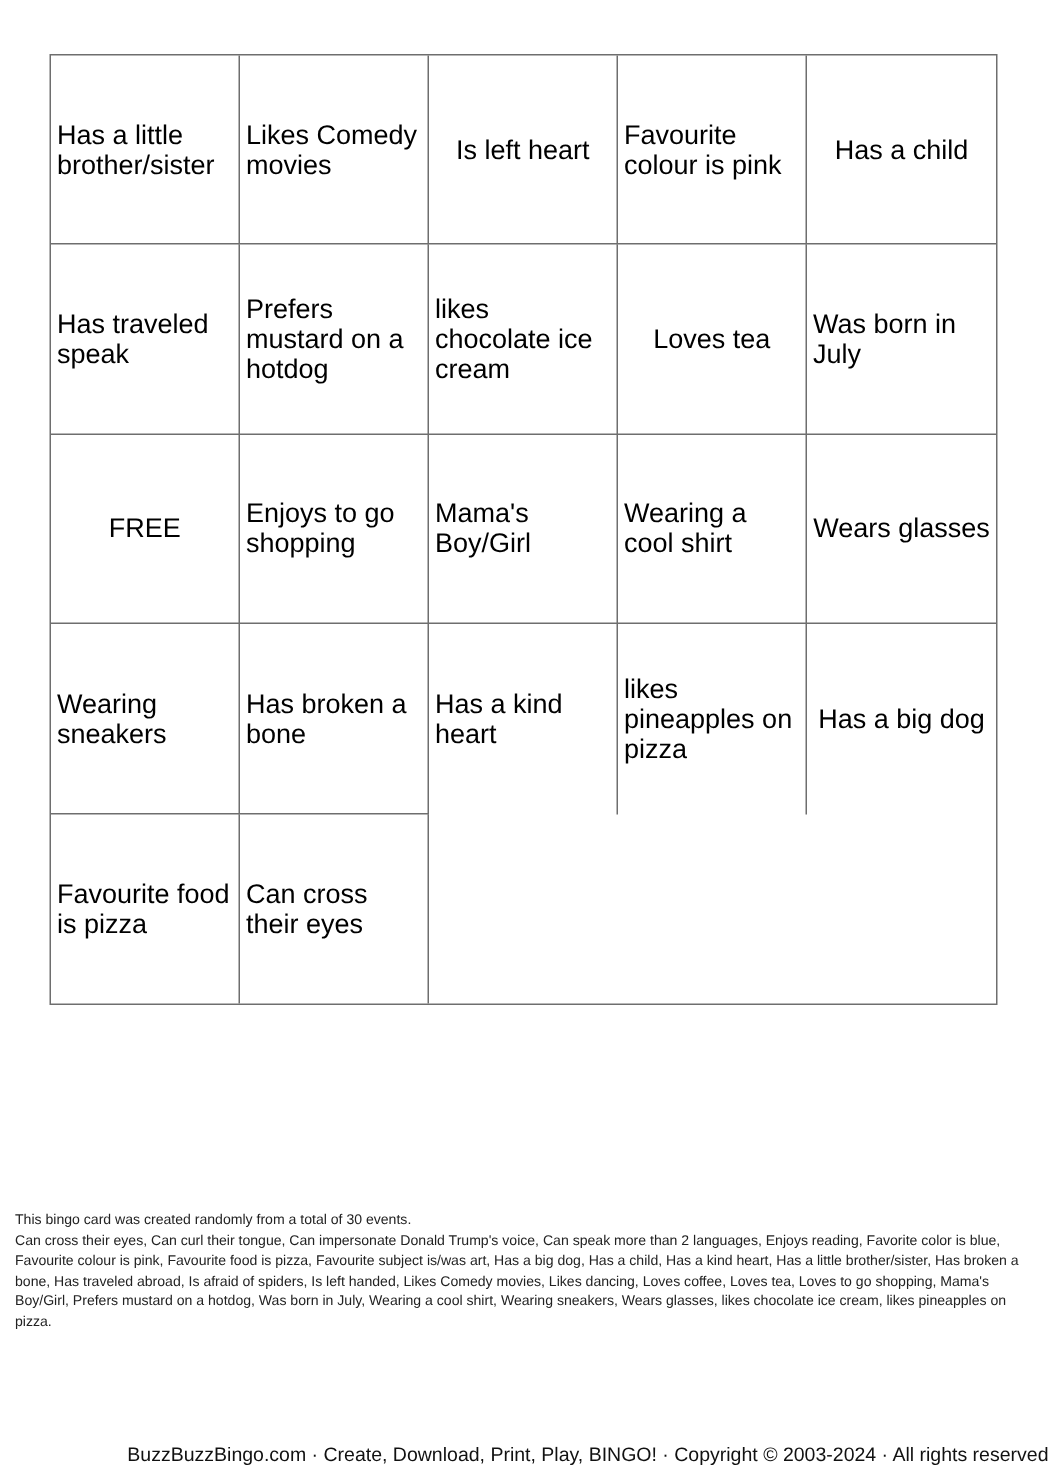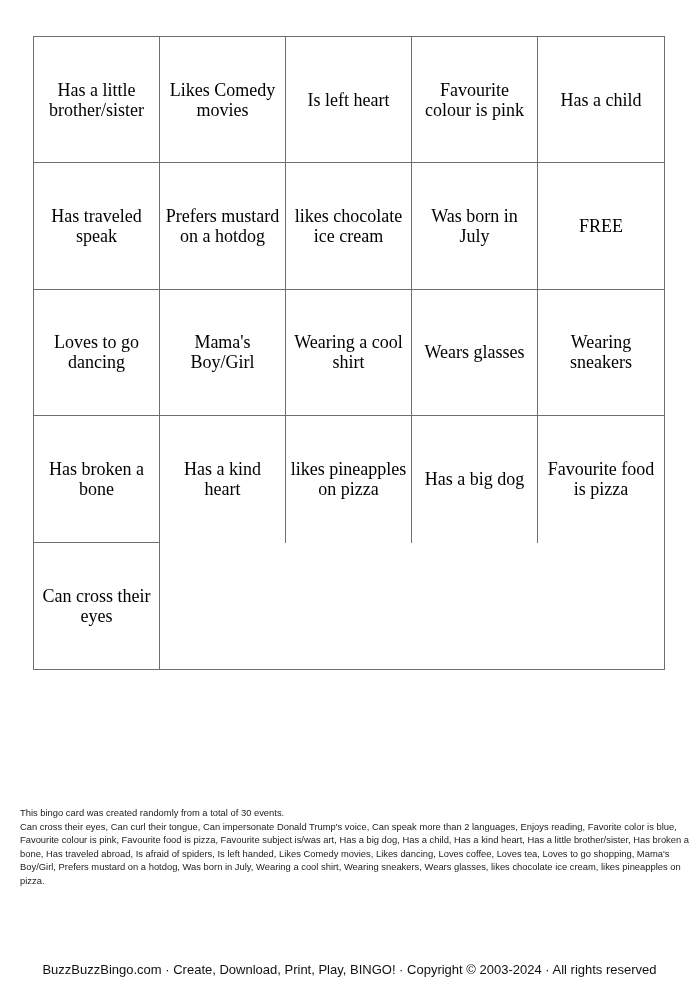--- a/index.html
+++ b/index.html
@@ -19,51 +19,51 @@
   }
   .grid {
     display: grid;
     grid-template-columns: repeat(5, 1fr);
     grid-template-rows: repeat(5, 126.4px);
   }
   .cell {
     border-right: 1px solid #6e6e6e; border-bottom: 1px solid #6e6e6e;
     box-sizing: border-box;
     display: flex; align-items: center; justify-content: center;
-    text-align: center; font-size: 18px; line-height: 20px;
+    text-align: left; font-size: 18px; line-height: 20px;
     padding: 0 4px;
-    font-family: Liberation Serif, serif;
   }
   .cell:nth-child(5n) { border-right: none; }
   .cell:nth-last-child(-n+5) { border-bottom: none; }
   .info {
-    position: absolute; left: 20px; top: 806px; width: 676px;
+    position: absolute; left: 10px; top: 806px; width: 676px;
     font-size: 9.4px; line-height: 13.6px; color: #222;
   }
   .footer {
     position: absolute; left: 0; top: 962px; width: 699px;
-    text-align: center; font-size: 13px; color: #111;
+    text-align: right; font-size: 13px; color: #111;
   }
 </style>
 </head>
 <body>
 
 <div class="card">
   <div class="grid">
     <div class="cell">Has a little brother/sister</div>
     <div class="cell">Likes Comedy movies</div>
     <div class="cell">Is left heart</div>
     <div class="cell">Favourite colour is pink</div>
     <div class="cell">Has a child</div>
     <div class="cell">Has traveled speak</div>
     <div class="cell">Prefers mustard on a hotdog</div>
     <div class="cell">likes chocolate ice cream</div>
+    <div class="cell">Loves tea</div>
     <div class="cell">Was born in July</div>
     <div class="cell">FREE</div>
-    <div class="cell">Loves to go dancing</div>
+    <div class="cell">Enjoys to go shopping</div>
     <div class="cell">Mama's Boy/Girl</div>
     <div class="cell">Wearing a cool shirt</div>
     <div class="cell">Wears glasses</div>
     <div class="cell">Wearing sneakers</div>
     <div class="cell">Has broken a bone</div>
     <div class="cell">Has a kind heart</div>
     <div class="cell">likes pineapples on pizza</div>
     <div class="cell">Has a big dog</div>
     <div class="cell">Favourite food is pizza</div>
     <div class="cell">Can cross their eyes</div>

